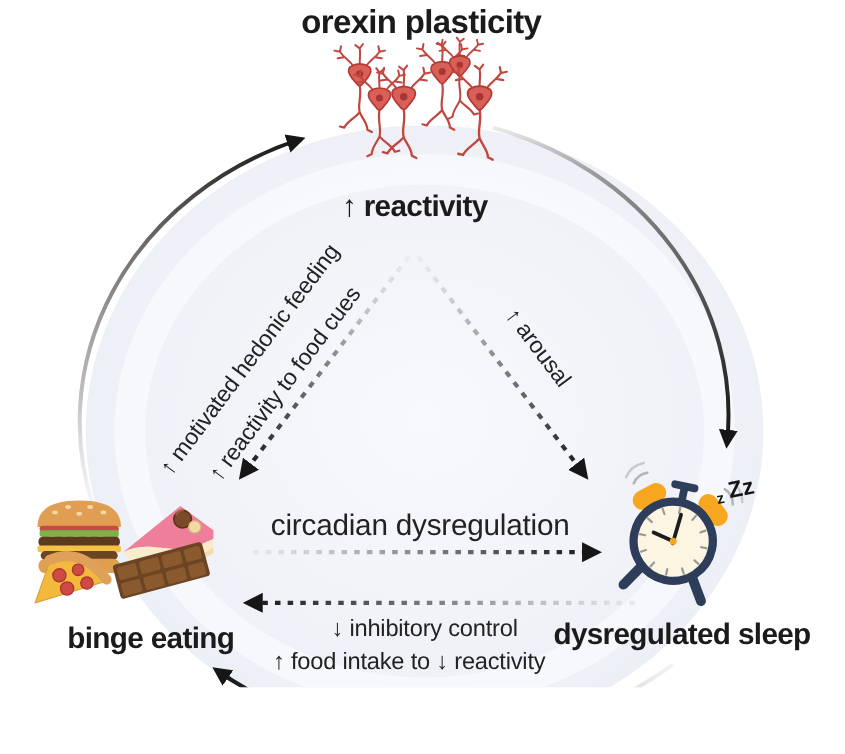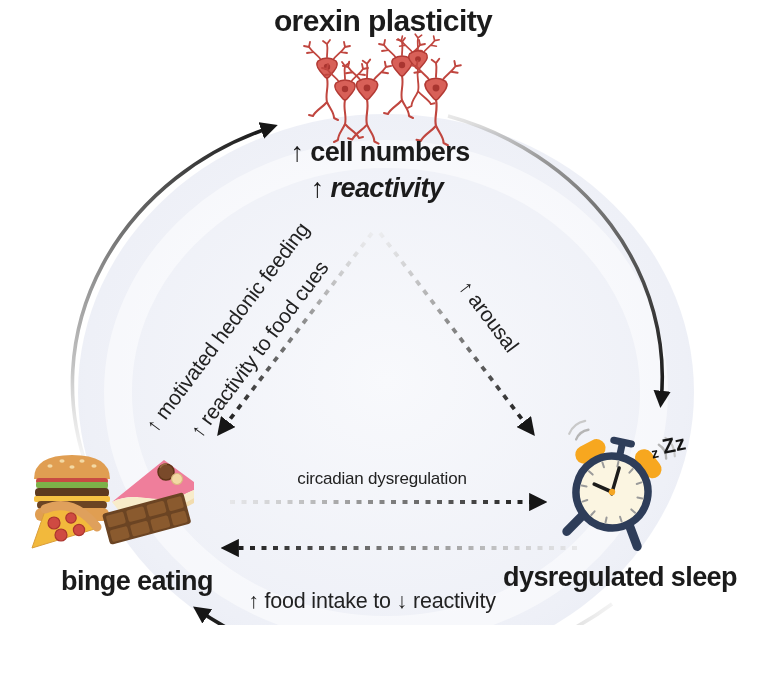--- a/index.html
+++ b/index.html
@@ -179,29 +179,29 @@
         <line y1="-31" y2="-26" transform="rotate(300)"></line>
           <line y1="-31" y2="-26" transform="rotate(330)"></line>
       </g>
       <path d="M0,2 L2,-25" stroke="#1c1c1c" stroke-width="3.4" stroke-linecap="round"></path>
       <path d="M0,0 L-19,-4" stroke="#1c1c1c" stroke-width="3.6" stroke-linecap="round"></path>
       <circle r="3.2" fill="#f5a623"></circle>
     </g>
   </svg>
 
   <div class="lbl bold" style="left:383px;top:21px;font-size:30px;transform:translate(-50%,-50%);">orexin plasticity</div>
-  <div class="lbl bold" style="left:380px;top:152px;font-size:27px;transform:translate(-50%,-50%);">↑ cell numbers</div>
-  <div class="lbl bold" style="left:377px;top:188px;font-size:27px;transform:translate(-50%,-50%);font-style:italic;">↑ reactivity</div>
+  <div class="lbl bold" style="left:377px;top:188px;font-size:27px;transform:translate(-50%,-50%);">↑ reactivity</div>
   <div class="lbl bold" style="left:137px;top:581px;font-size:27px;transform:translate(-50%,-50%);text-align:right;">binge eating</div>
   <div class="lbl bold" style="left:620px;top:577px;font-size:27px;transform:translate(-50%,-50%);">dysregulated sleep</div>
 
   <div class="lbl reg" style="left:227px;top:327px;font-size:21px;transform:translate(-50%,-50%) rotate(-53deg);">↑ motivated hedonic feeding</div>
   <div class="lbl reg" style="left:259px;top:349px;font-size:21px;transform:translate(-50%,-50%) rotate(-53deg);">↑ reactivity to food cues</div>
   <div class="lbl reg" style="left:489px;top:316px;font-size:21px;transform:translate(-50%,-50%) rotate(53deg);">↑ arousal</div>
-  <div class="lbl reg" style="left:382px;top:478px;font-size:17px;transform:translate(-50%,-50%);">circadian dysregulation</div>
+  <div class="lbl reg" style="left:382px;top:478px;font-size:27px;transform:translate(-50%,-50%);">circadian dysregulation</div>
+  <div class="lbl reg" style="left:386px;top:572px;font-size:21.5px;transform:translate(-50%,-50%);">↓ inhibitory control</div>
   <div class="lbl reg" style="left:372px;top:602px;font-size:21.5px;transform:translate(-50%,-50%);">↑ food intake to ↓ reactivity</div>
 
   <div class="zzz" style="left:668px;top:446px;transform:translate(-50%,-50%) rotate(-12deg);">
     <span class="z-small">z</span>
     <span class="z-big">Zz</span>
   </div>
 
 </div>
 
 </body></html>

